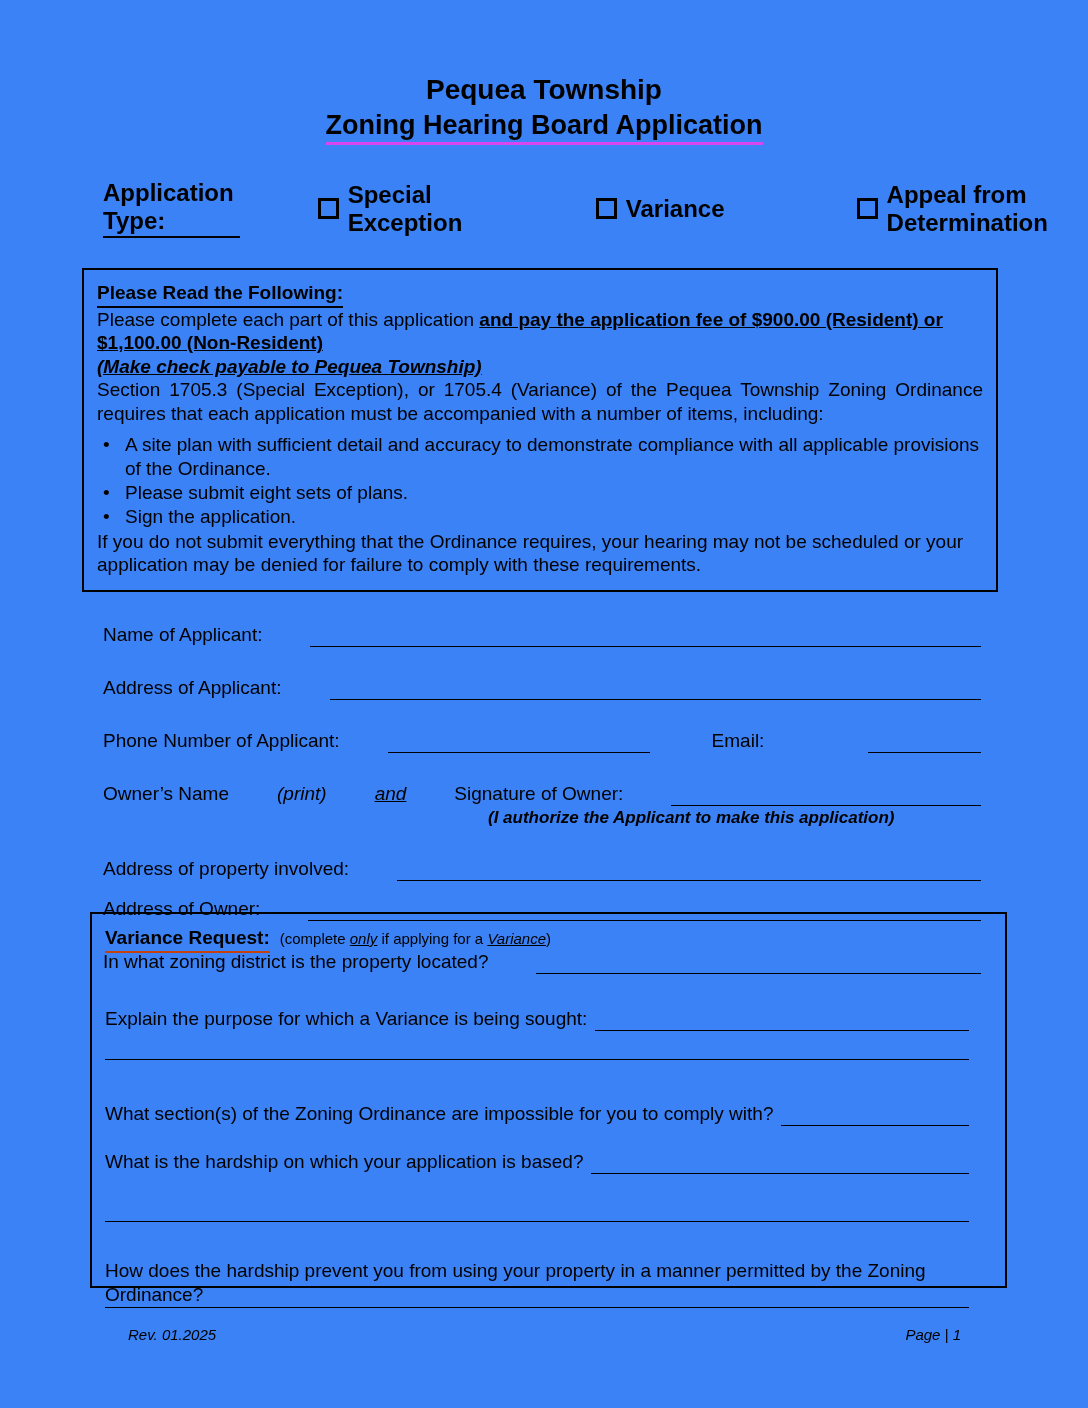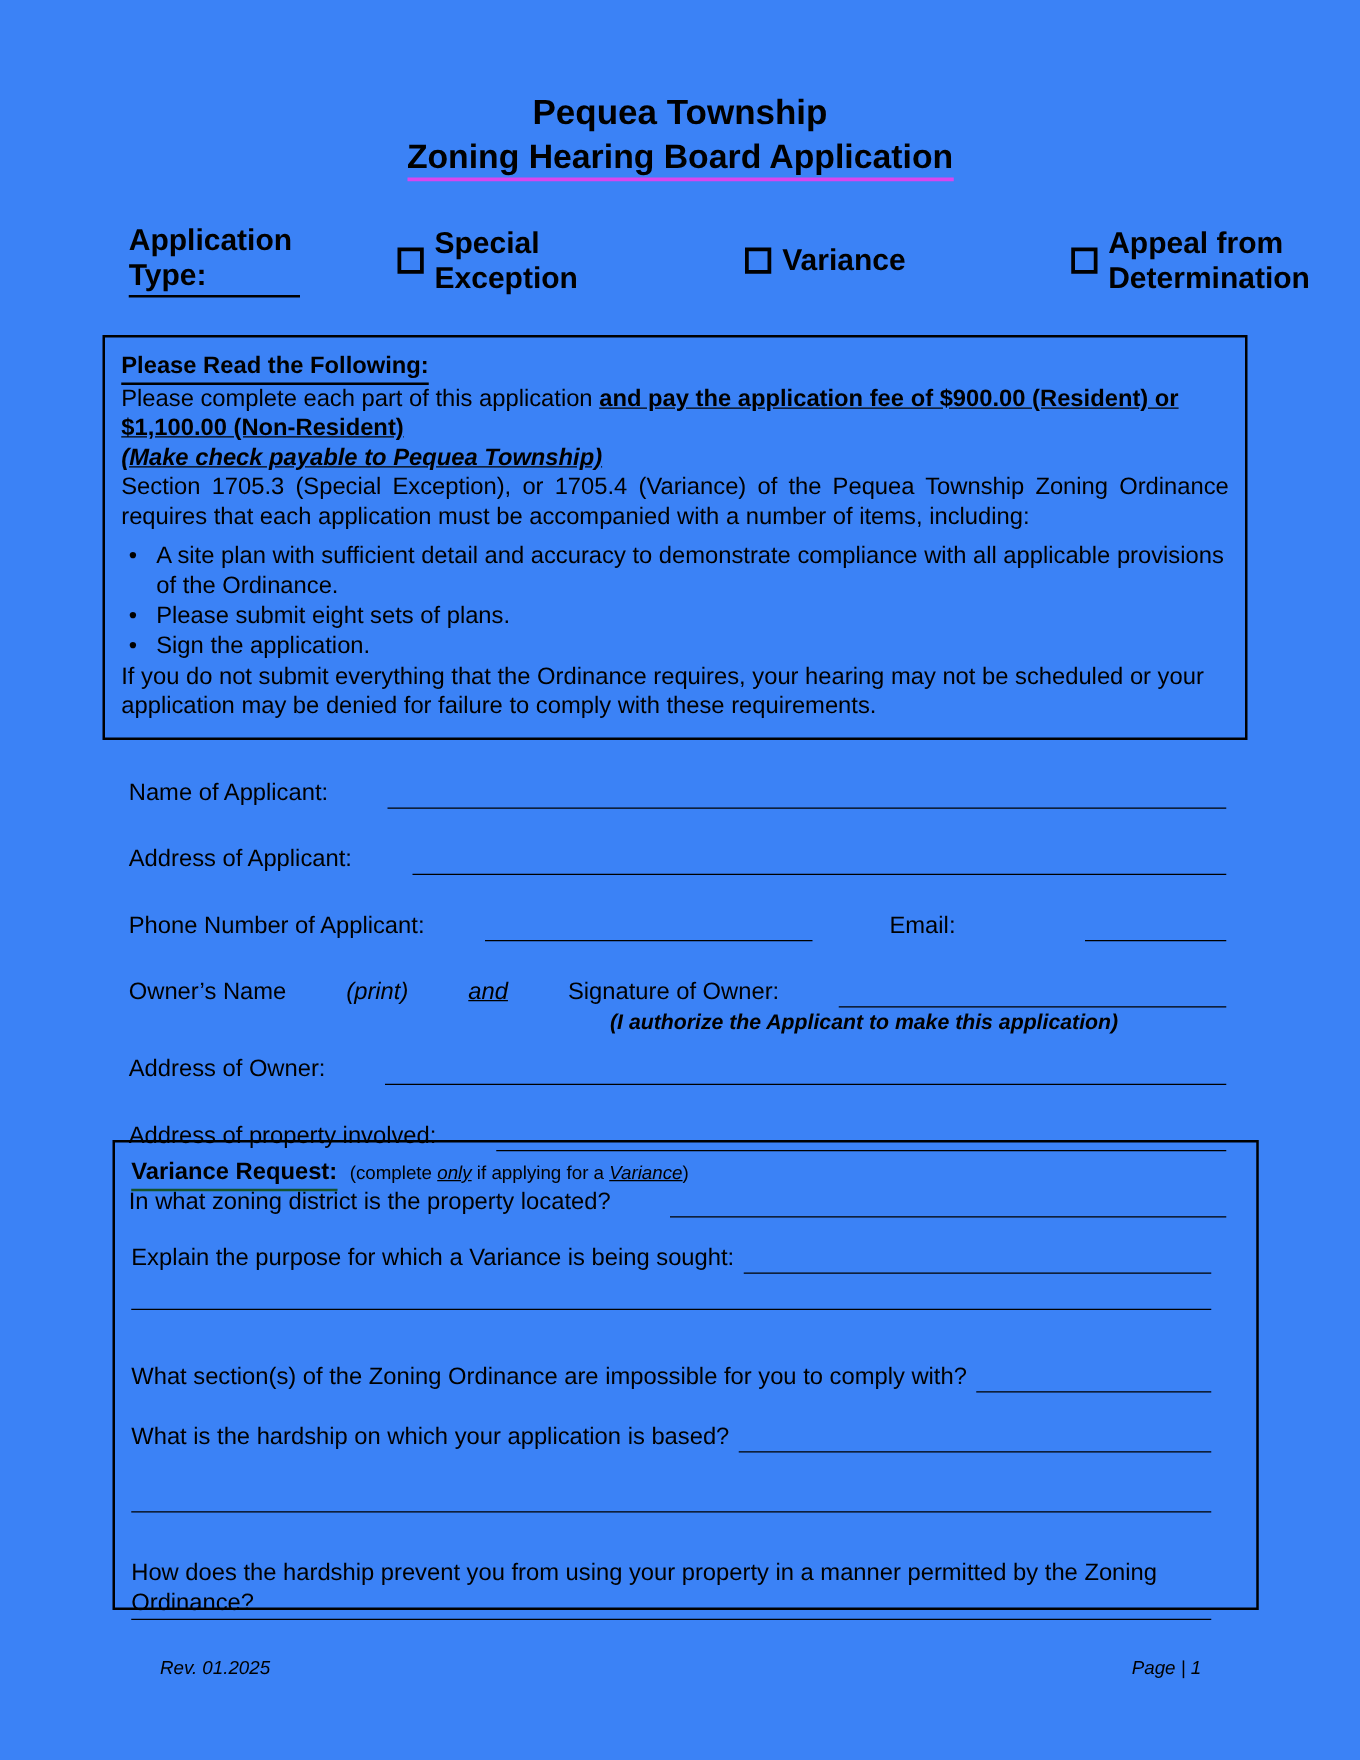--- a/index.html
+++ b/index.html
@@ -42,25 +42,25 @@
   .it{font-style:italic;}
   .itu{font-style:italic;text-decoration:underline;}
   .ownote{margin:2px 107px 0 488px;font-size:17px;font-weight:bold;font-style:italic;line-height:20px;}
   .rsm{margin-top:16px;}
   
   .varbox{
     position:absolute;left:90px;top:912px;box-sizing:border-box;width:917px;height:376px;
     border:2px solid #000;padding:12px 36px 0 13px;font-size:19px;
   }
   .vb-headrow{display:flex;align-items:baseline;line-height:24px;}
-  .vb-head{font-weight:bold;display:inline-block;border-bottom:2px solid #14532d;padding-bottom:1px;}
+  .vb-head{font-weight:bold;display:inline-block;border-bottom:2px solid #c2410c;padding-bottom:1px;}
   .vb-note{font-size:15px;margin-left:10px;}
   .vrow{display:flex;font-size:19px;line-height:24px;height:24px;}
   .vline-full{height:24px;border-bottom:1.6px solid #000;}
-  .vq1{margin-top:42px;}
+  .vq1{margin-top:54px;}
   .vl1{margin-top:4px;}
   .vq2{margin-top:42px;}
   .vq3{margin-top:24px;}
   .vl2{margin-top:23px;}
   .vq4{margin-top:37px;height:24px;font-size:19px;line-height:24px;}
   .vl3{margin-top:0px;}
   .gap{width:8px;flex:none;}
   
   .footer{position:absolute;left:128px;right:127px;top:1326px;display:flex;justify-content:space-between;
     font-size:15px;font-style:italic;}
@@ -135,27 +135,27 @@
 
   <div class="frow rn">
     <span>Owner’s Name </span>
     <span class="it">(print)</span>
     <span class="itu"> and </span>
     <span> Signature of Owner:</span>
     <span class="fline"></span>
   </div>
   <div class="ownote">(I authorize the Applicant to make this application)</div>
 
-  <div class="frow rsm">
-    <span>Address of Owner:</span>
+  <div class="frow rn">
+    <span>Address of property involved:</span>
     <span class="fline"></span>
   </div>
 
-  <div class="frow rn">
-    <span>Address of property involved:</span>
+  <div class="frow rsm">
+    <span>Address of Owner:</span>
     <span class="fline"></span>
   </div>
 
   <div class="frow rn">
     <span>In what zoning district is the property located?</span>
     <span class="fline"></span>
   </div>
 
   <div class="varbox">
     <div class="vb-headrow">

